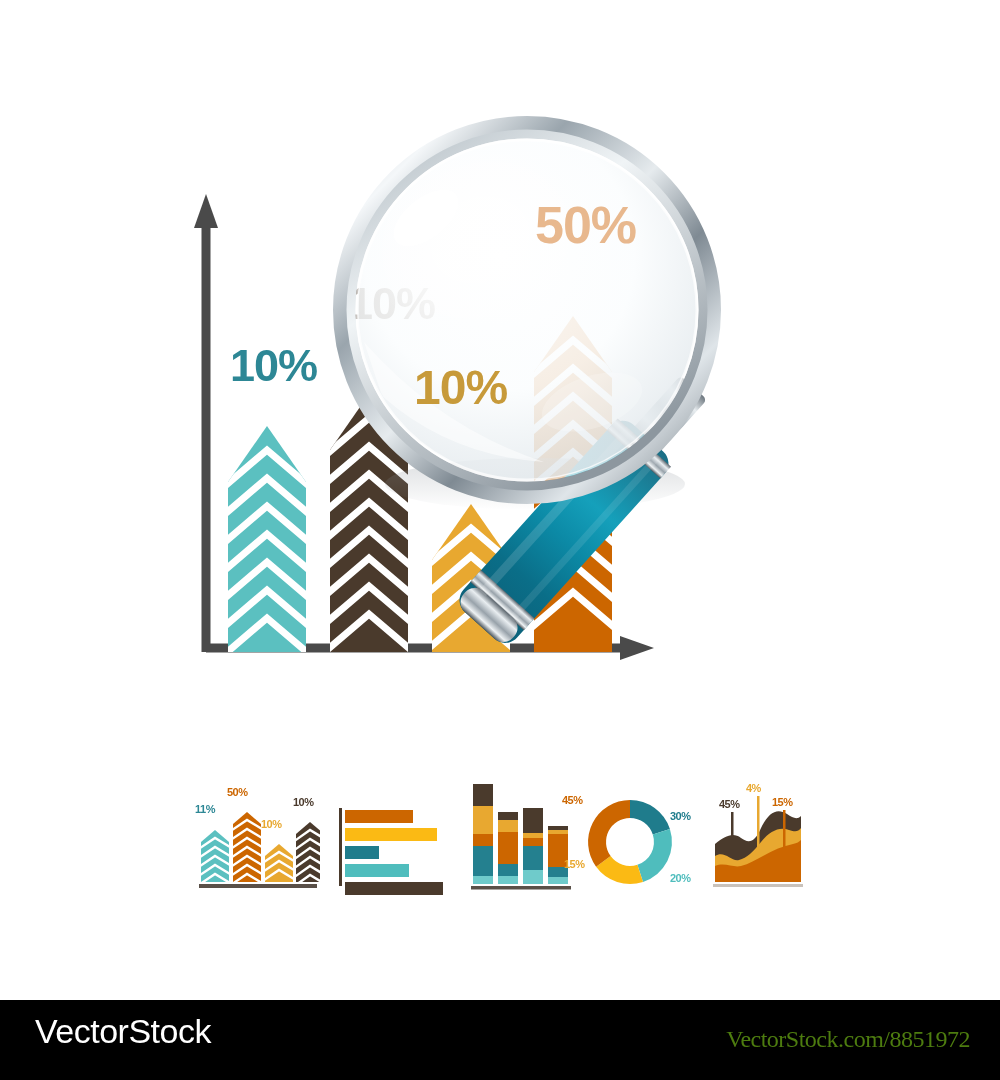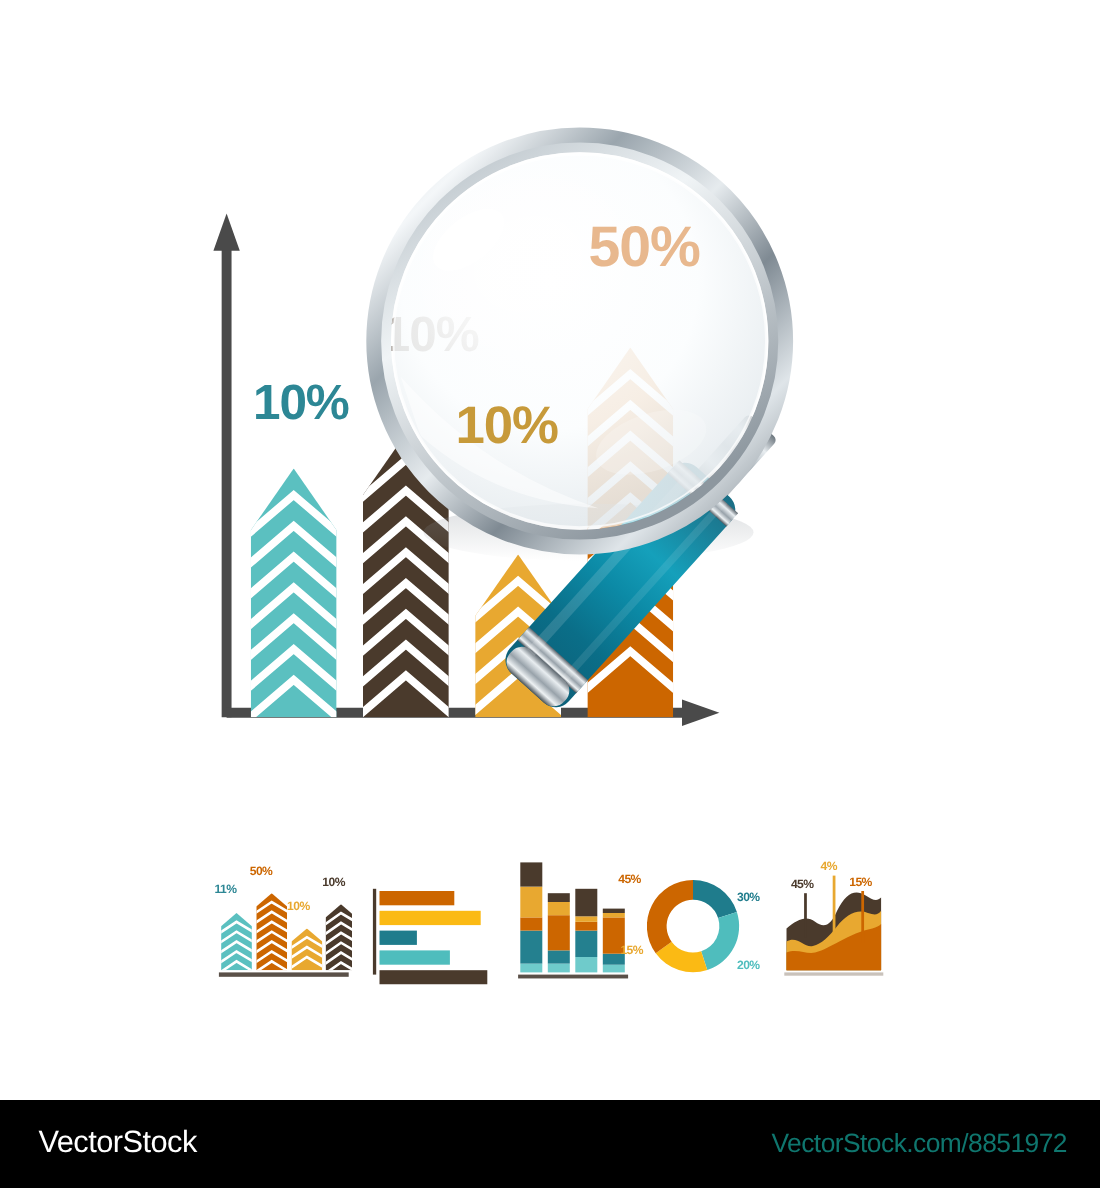--- a/index.html
+++ b/index.html
@@ -29,26 +29,26 @@
   
   .mini-row{position:absolute;left:0;top:770px;width:1000px;height:150px;}
   .mini{position:absolute;top:0;height:140px;}
 
   .mlbl{position:absolute;font-weight:bold;font-size:11px;letter-spacing:-0.5px;
         font-family:"Liberation Sans", sans-serif;white-space:nowrap;}
 
   
   .footer{position:absolute;left:0;top:1000px;width:1000px;height:80px;background:#000;}
   .footer-brand{
-    position:absolute;left:35px;top:22px;color:#fff;font-size:28px;
+    position:absolute;left:35px;top:12px;color:#fff;font-size:34px;
     font-family:"Liberation Sans", sans-serif;font-weight:normal;letter-spacing:-0.5px;
   }
   .footer-url{
-    position:absolute;right:30px;top:26px;color:#0f766e;font-size:24px;
-    font-family:Liberation Sans, sans-serif;letter-spacing:-0.5px;
+    position:absolute;right:30px;top:26px;color:#4d7c0f;font-size:24px;
+    font-family:Liberation Serif, serif;letter-spacing:-0.5px;
   }
 </style>
 </head>
 <body>
 
 <div class="stage">
 
   <div class="main-chart">
 
     <svg class="axis-svg" viewBox="0 0 1000 760">

